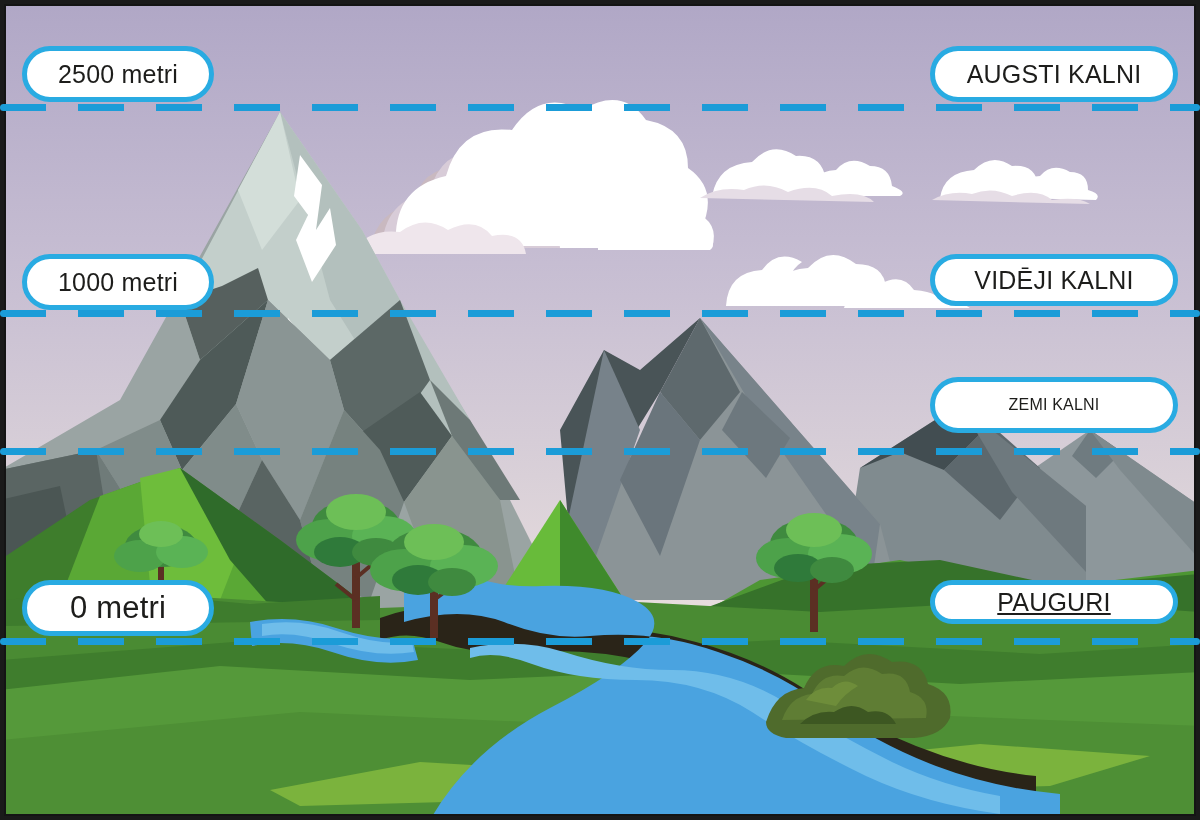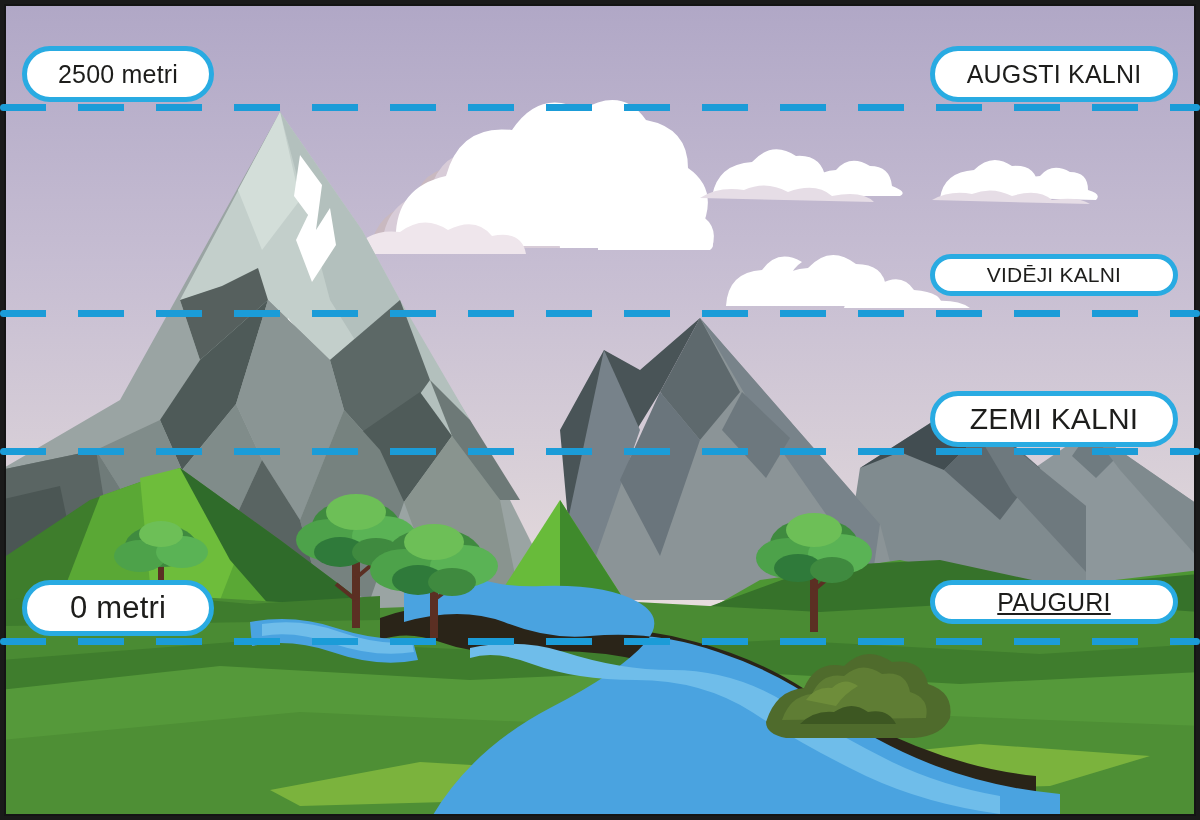--- a/index.html
+++ b/index.html
@@ -249,30 +249,33 @@
   </div>
 
   <div class="dash-line" style="top:104px;"></div>
   <div class="dash-line" style="top:310px;"></div>
   <div class="dash-line" style="top:448px;"></div>
   <div class="dash-line" style="top:638px;"></div>
 
   <div class="pill left" style="top:46px; width:192px; height:56px; font-size:25px;">
     <span>2500 metri</span>
   </div>
+  <div class="pill left" style="top:254px; width:192px; height:56px; font-size:25px;">
+    <span>1000 metri</span>
+  </div>
   <div class="pill left" style="top:580px; width:192px; height:56px; font-size:31px;">
     <span>0 metri</span>
   </div>
 
   <div class="pill right" style="top:46px; width:248px; height:56px; font-size:25px;">
     <span>AUGSTI KALNI</span>
   </div>
-  <div class="pill right" style="top:254px; width:248px; height:42px; font-size:21px;">
+  <div class="pill right" style="top:254px; width:248px; height:52px; font-size:25px;">
     <span>VIDĒJI KALNI</span>
   </div>
-  <div class="pill right" style="top:391px; width:248px; height:56px; font-size:30px;">
+  <div class="pill right" style="top:377px; width:248px; height:56px; font-size:16px;">
     <span>ZEMI KALNI</span>
   </div>
   <div class="pill right" style="top:580px; width:248px; height:44px; font-size:25px;text-decoration:underline;">
     <span>PAUGURI</span>
   </div>
 
 </div>
 
 </body></html>

